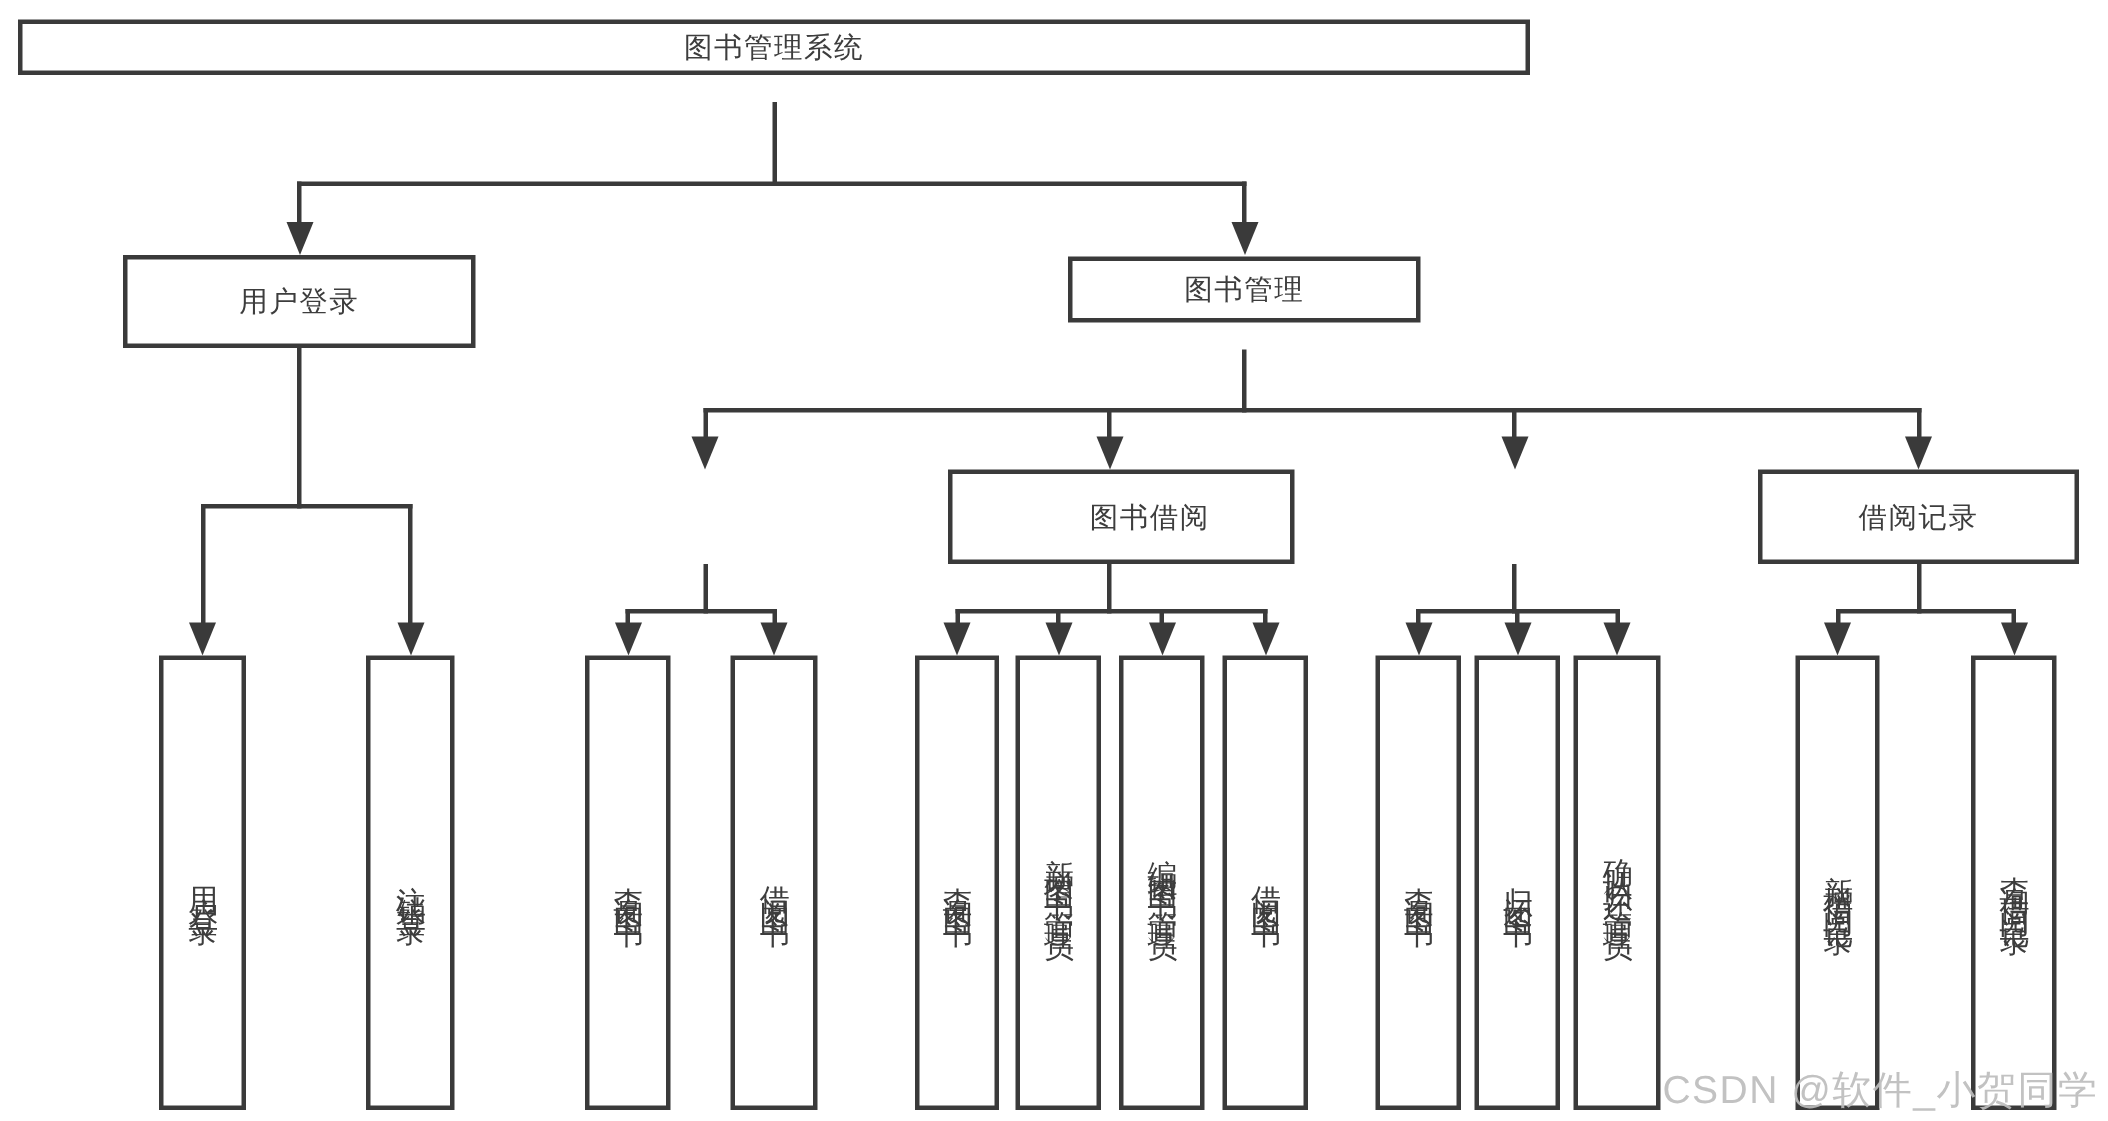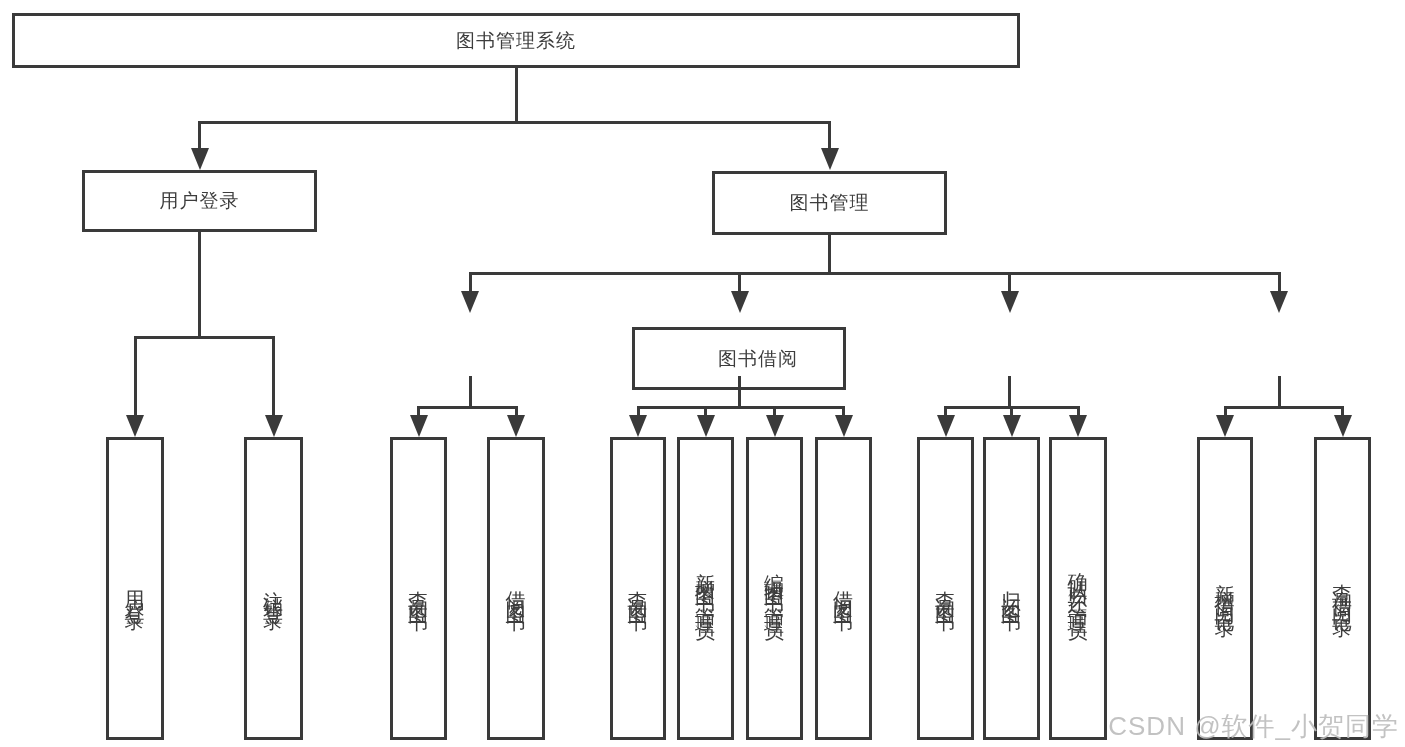--- a/index.html
+++ b/index.html
@@ -51,31 +51,34 @@
     color:var(--wm,#bdbdbd);
     opacity:0.92;
     z-index:10;
   }
 </style>
 </head>
 <body>
 
 <div id="canvas" style="--line: #3a3a3a; --text: #3d3d3d; --bg: #ffffff; --wm: #bdbdbd;">
   <div class="watermark">CSDN @软件_小贺同学</div>
-<div class="node h" style="left: 12px; top: 13px; width: 1008px; height: 55px;">
+<div class="node h" style="left: 12px; top: 13px; width: 1008px; height: 37px;">
       <span class="label">图书管理系统</span>
     </div>
     <div class="node h" style="left: 82px; top: 170px; width: 235px; height: 62px;">
       <span class="label">用户登录</span>
     </div>
-    <div class="node h" style="left: 712px; top: 171px; width: 235px; height: 64px;">
+    <div class="node h" style="left: 712px; top: 171px; width: 235px; height: 44px;">
       <span class="label">图书管理</span>
     </div>
-    <div class="node h" style="left: 632px; top: 327px; width: 214px; height: 63px; padding-left: 38px;">
+    <div class="node h" style="left: 632px; top: 313px; width: 231px; height: 63px; padding-left: 38px;">
       <span class="label">图书借阅</span>
+    </div>
+    <div class="node h" style="left: 1172px; top: 313px; width: 214px; height: 63px;">
+      <span class="label">借阅记录</span>
     </div>
     <div class="node v" style="left: 106px; top: 437px; width: 58px; height: 303px;">
       <span class="label">用户登录</span>
     </div>
     <div class="node v" style="left: 244px; top: 437px; width: 59px; height: 303px;">
       <span class="label">注销登录</span>
     </div>
     <div class="node v" style="left: 390px; top: 437px; width: 57px; height: 303px;">
       <span class="label">查询图书</span>
     </div>

